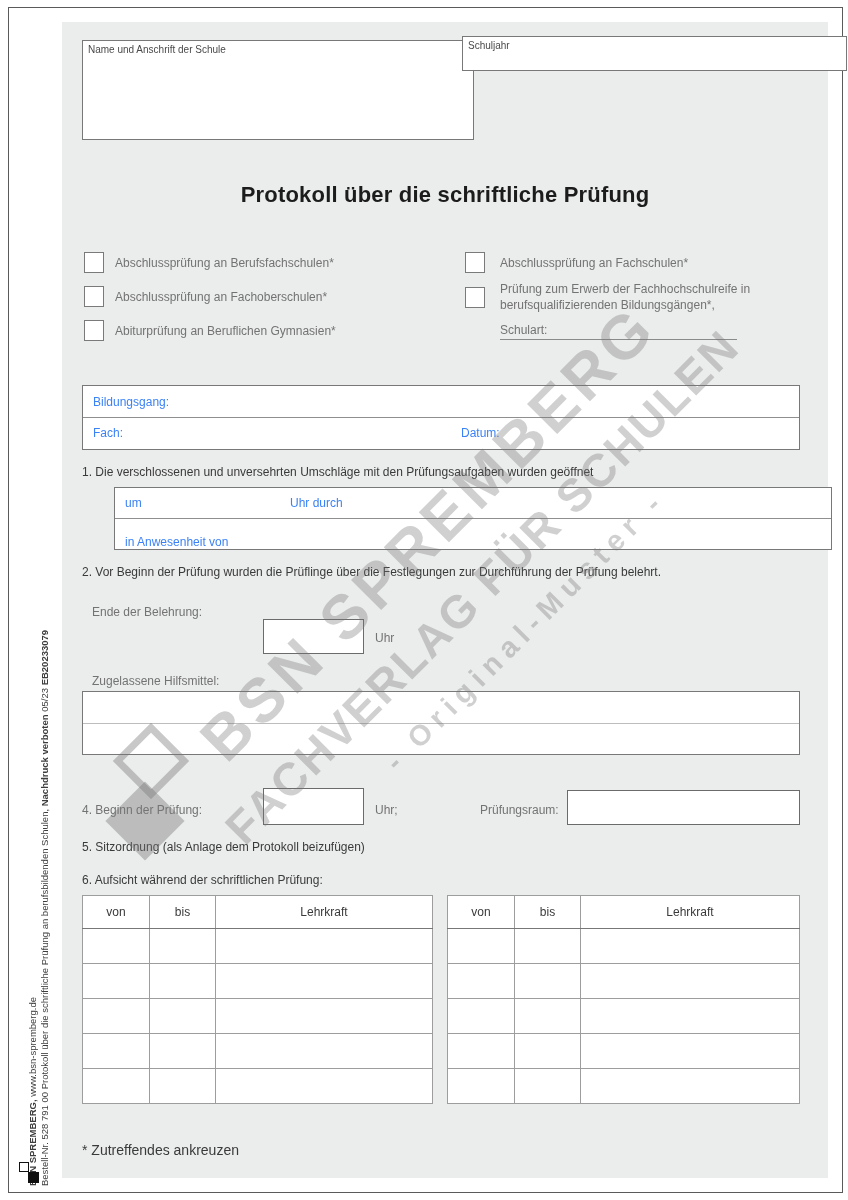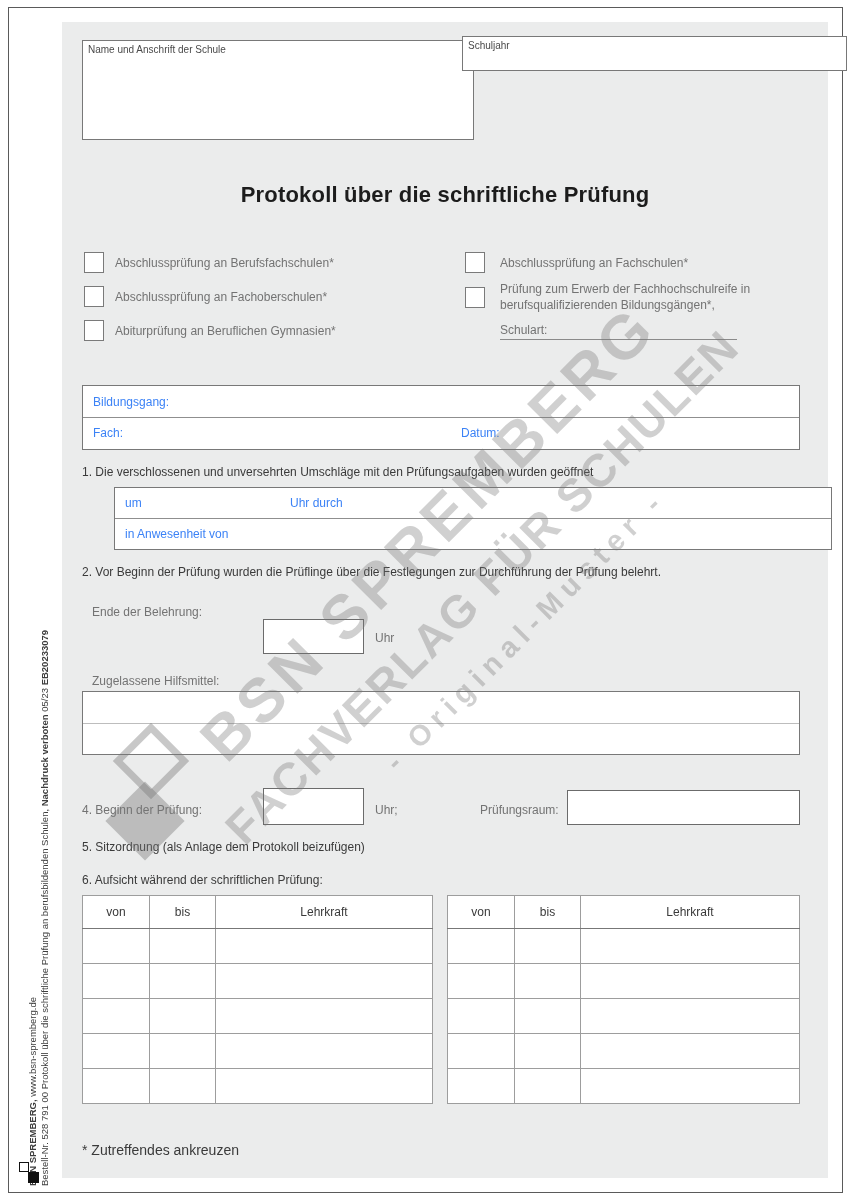--- a/index.html
+++ b/index.html
@@ -92,21 +92,21 @@
   </div>
 
   <div class="para" style="left:20px;top:442px;width:718px;">1. Die verschlossenen und unversehrten Umschläge mit den Prüfungsaufgaben wurden geöffnet</div>
 
   <div class="wbox" style="left:20px;top:465px;width:718px;height:63px;margin-left:32px;">
     <div class="fieldrow rowline" style="height:31px;">
       <span class="inbox-lbl" style="left:10px;top:8px;">um</span>
       <span class="inbox-lbl" style="left:175px;top:8px;">Uhr durch</span>
     </div>
     <div class="fieldrow" style="height:30px;">
-      <span class="inbox-lbl" style="left:10px;top:8px;">in Anwesenheit von</span>
+      <span class="inbox-lbl" style="left:10px;top:16px;">in Anwesenheit von</span>
     </div>
   </div>
 
   <div class="para" style="left:20px;top:542px;width:718px;">2. Vor Beginn der Prüfung wurden die Prüflinge über die Festlegungen zur Durchführung der Prüfung belehrt.</div>
 
   <div class="lbl" style="left:30px;top:583px;">Ende der Belehrung:</div>
   <div class="wbox" style="left:201px;top:597px;width:101px;height:35px;border-color:#6b6b6b;"></div>
   <div class="lbl" style="left:313px;top:609px;">Uhr</div>
 
   <div class="lbl" style="left:30px;top:652px;">Zugelassene Hilfsmittel:</div>

